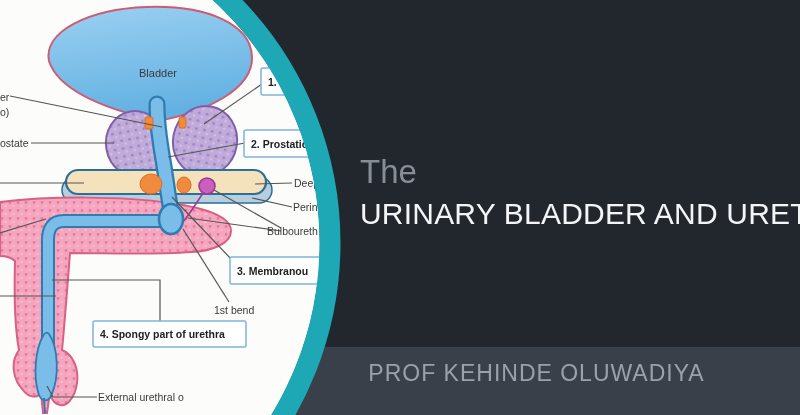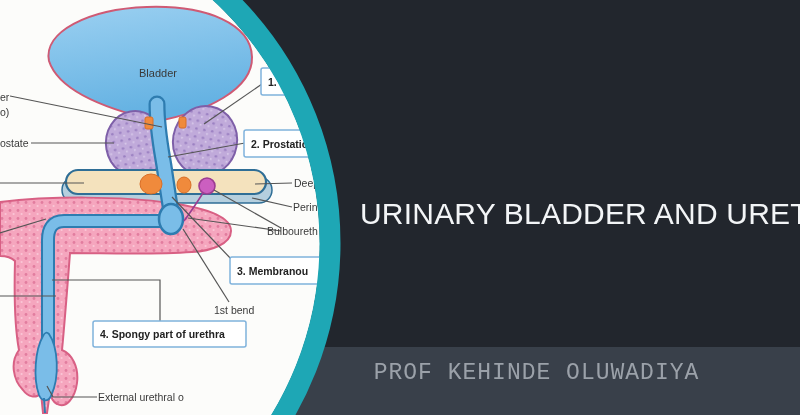--- a/index.html
+++ b/index.html
@@ -11,21 +11,20 @@
   .stage{position:absolute;inset:0;width:800px;height:415px;}
   .footer-bar{
     position:absolute;left:0;top:347px;width:800px;height:68px;
     background:#39404a;
   }
   .footer-text{
     position:absolute;left:360px;top:360px;width:353px;
     text-align:center;
     font-size:23px;letter-spacing:1px;color:#9ba1a9;
     white-space:nowrap;
-    font-family:Liberation Mono, monospace;
   }
   .the-label{
     position:absolute;left:360px;top:155px;
     font-size:33px;color:#878e96;line-height:1;
   }
   .main-title{
     position:absolute;left:360px;top:199px;
     font-size:30px;color:#f3f5f7;line-height:1;letter-spacing:.2px;
     white-space:nowrap;
   }
@@ -33,20 +32,21 @@
   svg text{font-family:"Liberation Sans",sans-serif;}
 </style>
 </head>
 <body>
 
 <div class="stage">
 
   <div class="footer-bar"></div>
   <div class="footer-text">PROF KEHINDE OLUWADIYA</div>
 
+  <div class="the-label">The</div>
   <div class="main-title">URINARY BLADDER AND URETHRA</div>
 
   <svg class="anatomy" width="346" height="415" viewBox="0 0 346 415">
     <defs>
       <linearGradient id="gradBladder" x1="0" y1="0" x2="0.25" y2="1">
         <stop offset="0" stop-color="#9bd0f1"></stop>
         <stop offset="1" stop-color="#63b1e2"></stop>
       </linearGradient>
       <pattern id="patPink" width="8" height="8" patternUnits="userSpaceOnUse">
         <rect width="8" height="8" fill="#f5a6be"></rect>

